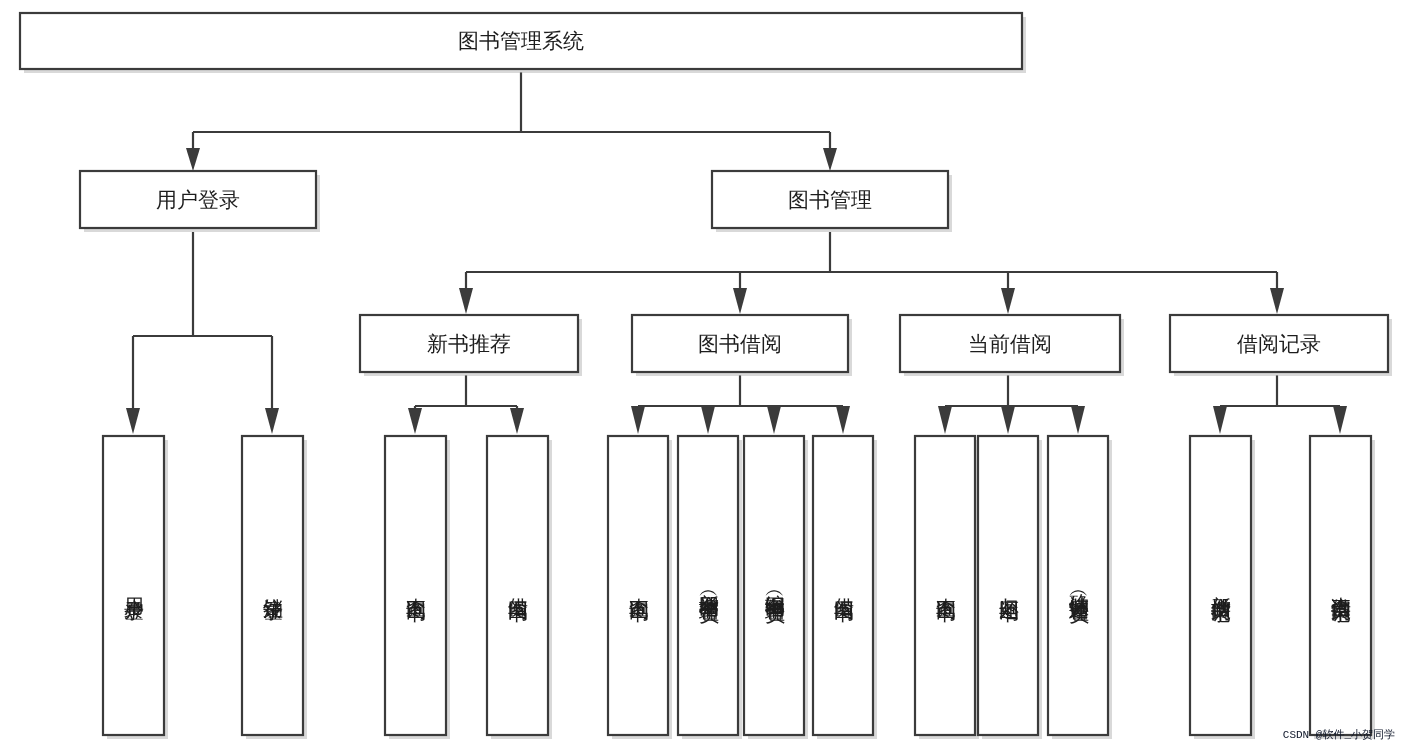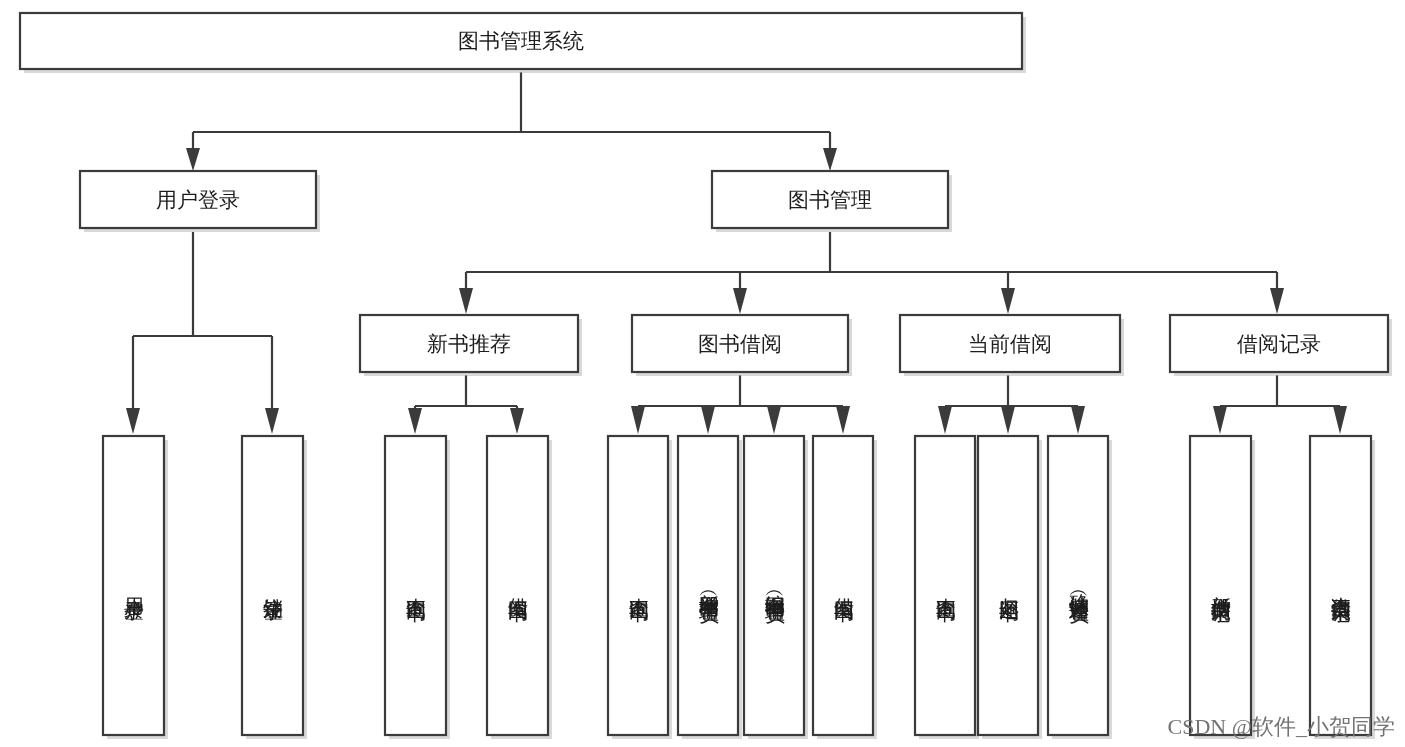--- a/index.html
+++ b/index.html
@@ -58,23 +58,23 @@
     font-size: 20px;
     writing-mode: vertical-rl;
     text-orientation: upright;
     letter-spacing: 1.5px;
     text-anchor: middle;
   }
   .watermark {
     position: absolute;
     right: 10px;
     bottom: 5px;
-    font-family: Liberation Serif, serif;
-    font-size: 22px;
-    color: #737373;
+    font-family: Liberation Mono, monospace;
+    font-size: 11px;
+    color: #0f172a;
     white-space: nowrap;
     user-select: none;
   }
 </style>
 </head>
 <body>
 
 <div id="diagram-root">
 
   <svg id="tree-svg" viewBox="0 0 1405 747">

